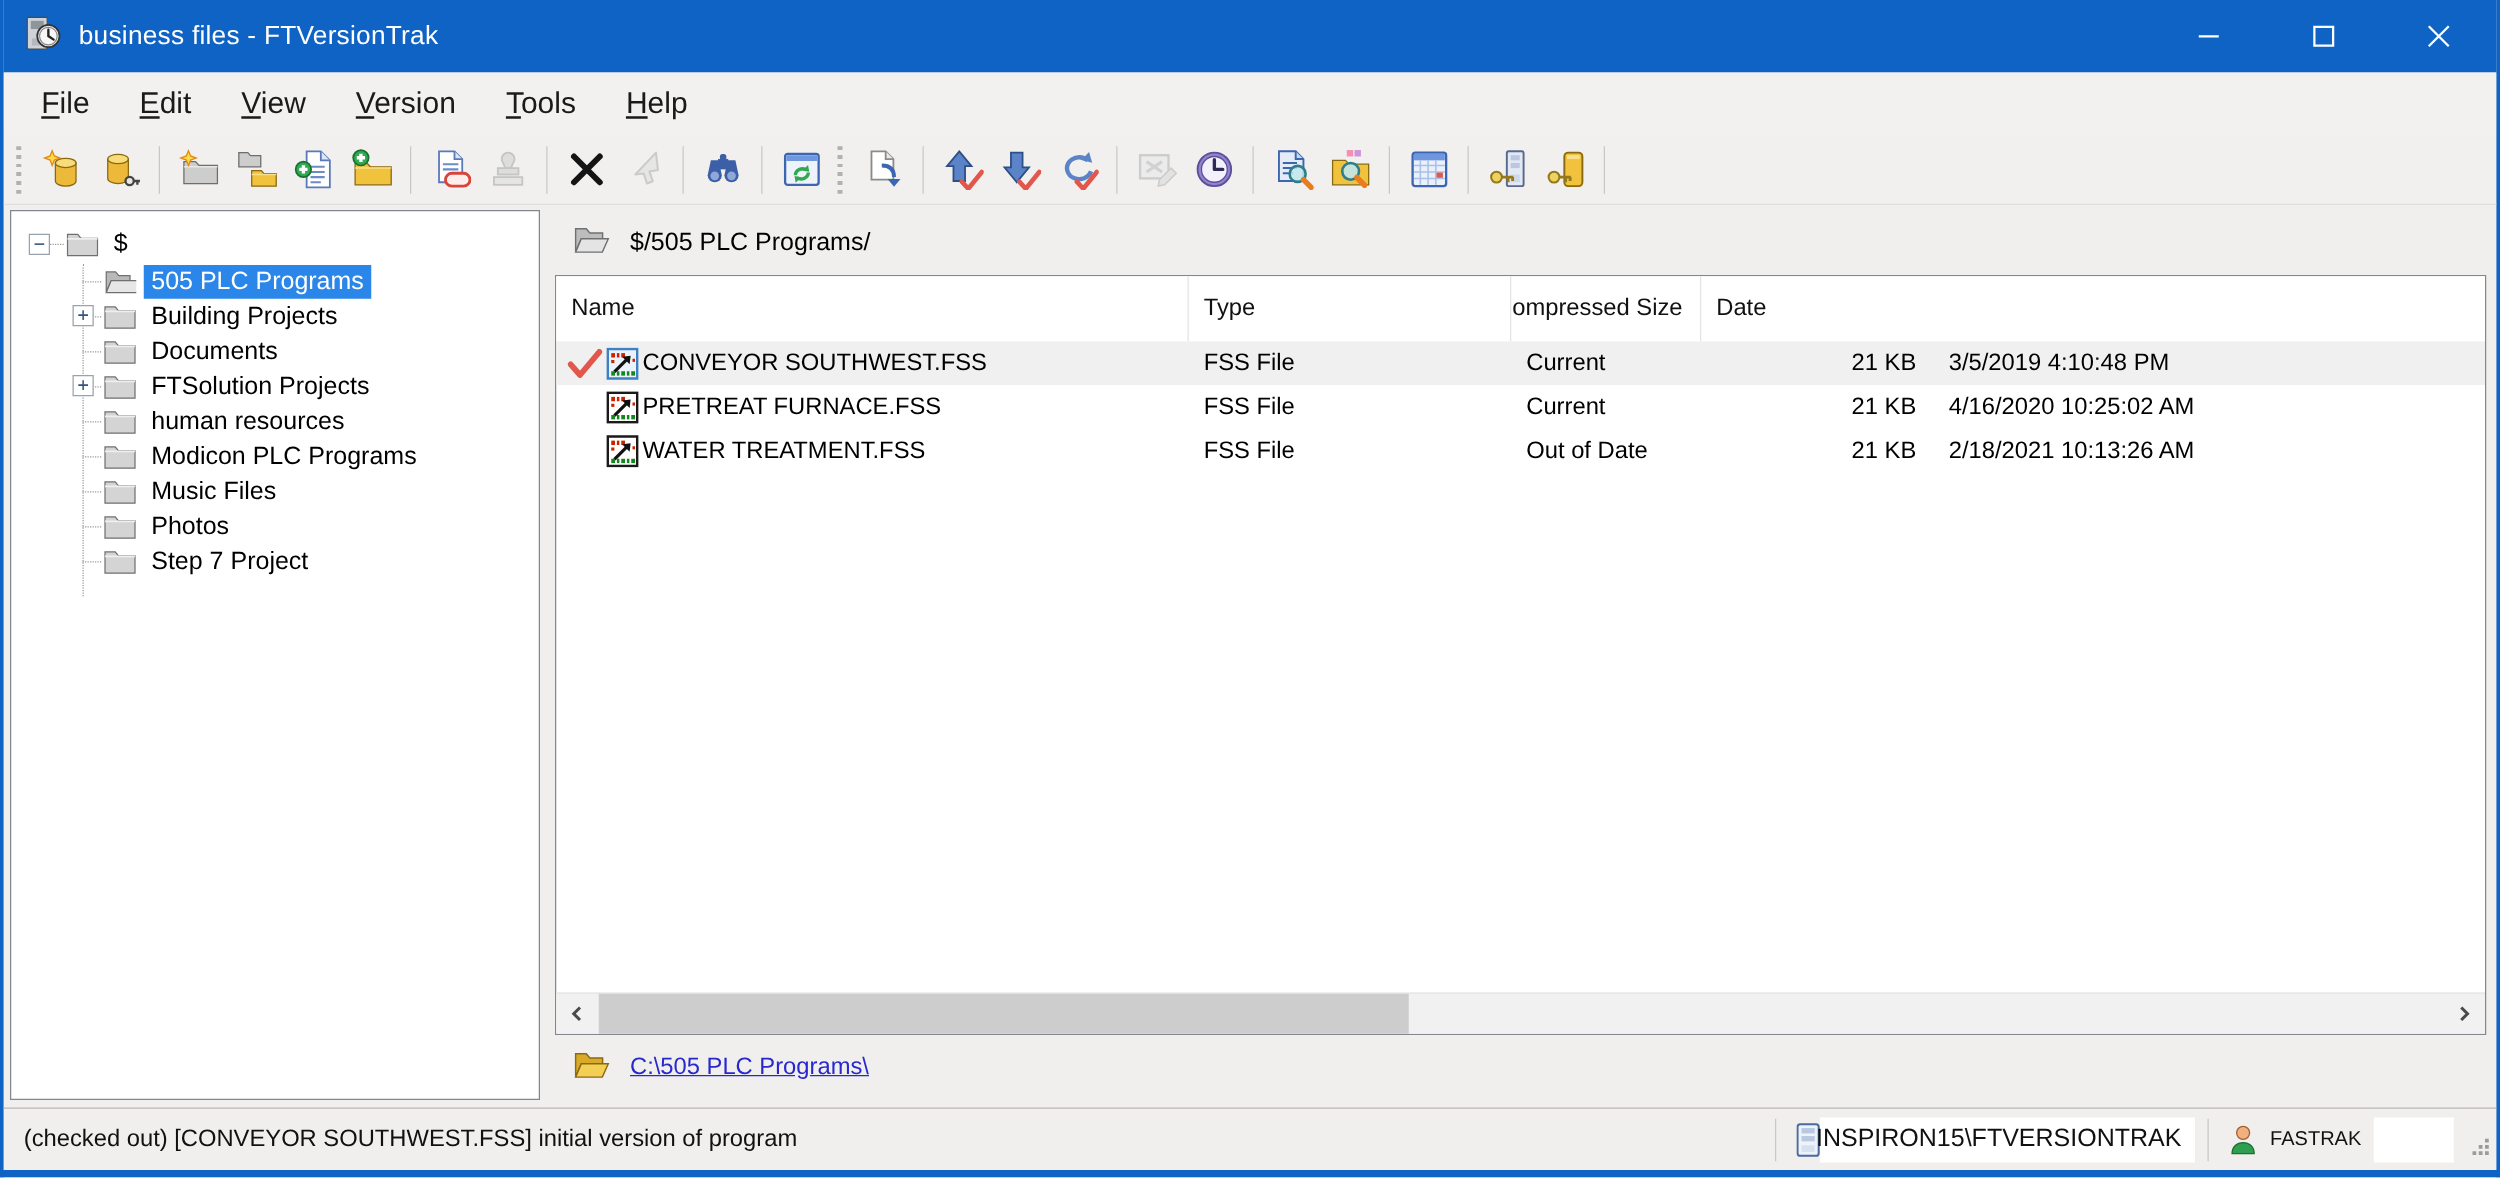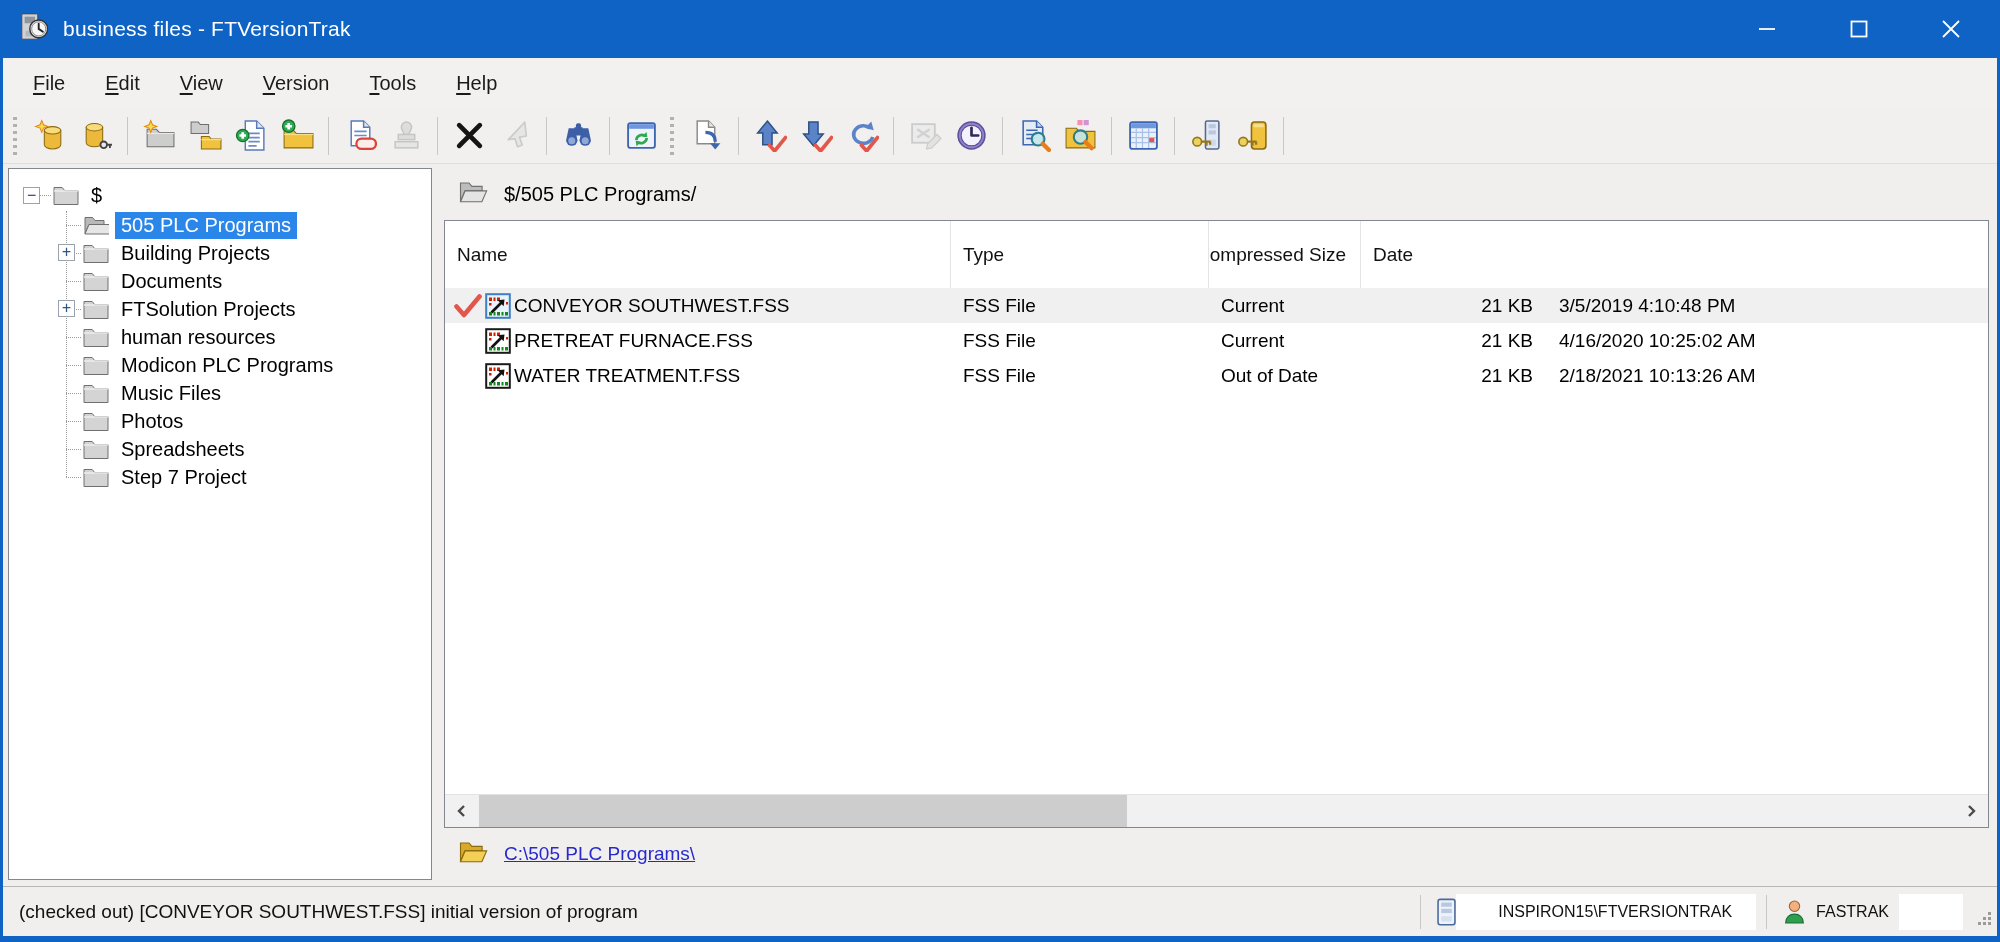--- a/index.html
+++ b/index.html
@@ -6,21 +6,21 @@
   *{box-sizing:border-box}
   html,body{margin:0;padding:0;background:#fff}
   body{width:2000px;height:942px;overflow:hidden;font-family:"Liberation Sans",sans-serif;-webkit-font-smoothing:antialiased}
   .window{width:2000px;height:942px;border-left:3px solid var(--blue);border-right:3px solid var(--blue);border-bottom:6px solid var(--blue);display:flex;flex-direction:column;background:#f0efee}
   
   .titlebar{height:58px;flex:none;background:var(--blue);display:flex;align-items:center;padding-left:16px;gap:14px;color:#fff}
   .title-text{font-size:21px;letter-spacing:.2px}
   .win-btns{margin-left:auto;display:flex;height:100%}
   .win-btn{width:92px;height:100%;display:flex;align-items:center;justify-content:center}
   
-  .menubar{height:50px;flex:none;background:#f2f1f0;display:flex;align-items:center;padding-left:10px;font-size:20px;color:#1a1a1a}
+  .menubar{height:50px;flex:none;background:#f2f1f0;display:flex;align-items:center;padding-left:10px;font-size:24px;color:#1a1a1a}
   .menu-item{padding:8px 20px}
   .menu-item u{text-decoration:underline;text-underline-offset:3px}
   
   .toolbar{height:56px;flex:none;background:#f1f0ef;border-bottom:1px solid #e0deda;display:flex;align-items:center;padding:0 4px}
   .tb-grip{width:4px;height:38px;margin:0 10px 0 6px;background-image:repeating-linear-gradient(#b3b1ae 0 3px,transparent 3px 7px)}
   .tb-sep{width:1px;height:38px;background:#c9c7c4;margin:0 8px}
   .tb-btn{width:46px;height:46px;display:flex;align-items:center;justify-content:center;border-radius:3px}
   .tb-btn.disabled{filter:grayscale(1) opacity(.5)}
   .tb-ic svg{width:33px;height:33px;display:block}
   
@@ -34,21 +34,21 @@
   .tree-label.selected{background:var(--sel);color:#fff}
   .tree-children{position:relative}
   .vline{position:absolute;left:57px;top:0;width:0;border-left:1px dotted #9a9a9a}
   .tree-row{height:28px;display:flex;align-items:center;position:relative;padding-left:72px}
   .tree-row::before{content:"";position:absolute;left:57px;top:50%;width:15px;border-top:1px dotted #9a9a9a}
   .tree-row .expander{position:absolute;left:49px;top:calc(50% - 9px)}
   .rightpanel{flex:1;display:flex;flex-direction:column;min-width:0}
   .pathbar{height:52px;flex:none;display:flex;align-items:center;gap:16px;padding-left:14px;font-size:20px;color:#000}
   
   .tablewrap{flex:1;background:#fff;border:1px solid #828790;display:flex;flex-direction:column;min-height:0}
-  .thead{display:flex;height:67px;flex:none;align-items:stretch;font-size:19px;color:#111;background:#fff}
+  .thead{display:flex;height:52px;flex:none;align-items:stretch;font-size:19px;color:#111;background:#fff}
   .th{display:flex;align-items:center;padding-left:12px;border-right:1px solid #e4e4e4;white-space:nowrap;overflow:hidden}
   .c0{width:506px;flex:none}.c1{width:258px;flex:none}.c2{width:186px;flex:none}
   .c3{width:152px;flex:none;justify-content:flex-end;padding-right:14px;padding-left:0}
   .c4{flex:1;border-right:none}
   .tbody{flex:1;min-height:0;overflow:hidden}
   .trow{display:flex;height:35px;align-items:stretch;font-size:19px;color:#000}
   .trow.hl{background:#f0f0f0}
   .td{display:flex;align-items:center;padding-left:12px;white-space:nowrap;overflow:hidden}
   .td.c0{padding-left:6px}
   .td.c3{justify-content:flex-end;padding-right:14px;padding-left:0}
@@ -61,21 +61,21 @@
   .scroll-track{flex:1;position:relative}
   .scroll-thumb{position:absolute;left:0;top:0;bottom:0;width:648px;background:#cdcdcd}
   
   .linkbar{height:52px;flex:none;display:flex;align-items:center;gap:16px;padding-left:14px;font-size:19px}
   .locallink{color:var(--link);text-decoration:underline;cursor:pointer}
   
   .statusbar{height:50px;flex:none;background:#f0efed;border-top:1px solid #b9b7b4;display:flex;align-items:center;font-size:19px;color:#111;padding-left:16px;position:relative}
   .sb-msg{white-space:nowrap}
   .sb-right{margin-left:auto;display:flex;align-items:center;height:100%;padding-right:34px}
   .sb-sep{width:1px;height:34px;background:#c9c7c4;margin:0 10px}
-  .sb-field{background:#fff;height:36px;display:flex;align-items:center;justify-content:flex-end;padding:0 24px;font-size:16px;white-space:nowrap}
+  .sb-field{background:#fff;height:36px;display:flex;align-items:center;justify-content:flex-end;padding:0 11px;font-size:20px;white-space:nowrap}
   .sb-field.machine{width:300px}
   .sb-field.small{width:64px;margin-left:10px}
   .sb-user-label{margin-left:10px;font-size:16px;white-space:nowrap}
   .sb-icon{display:flex;margin-left:6px}
   .sb-grip{position:absolute;right:5px;bottom:5px}
 </style>
 </head>
 <body>
 
 <div class="window">
@@ -438,29 +438,20 @@
             <span class="tree-label">Music Files</span>
           </div>
           <div class="tree-row">
             <span class="tree-folder">
               <svg width="26" height="22" viewBox="0 0 26 22">
                 <path d="M1 20.5V3.5h8.2l2.6 3.2H25v13.8z" fill="#d4d4d4" stroke="#707070"></path>
                 <path d="M1 7h24" stroke="#efefef" stroke-width="1.4"></path>
               </svg>
             </span>
             <span class="tree-label">Photos</span>
-          </div>
-          <div class="tree-row">
-            <span class="tree-folder">
-              <svg width="26" height="22" viewBox="0 0 26 22">
-                <path d="M1 20.5V3.5h8.2l2.6 3.2H25v13.8z" fill="#d4d4d4" stroke="#707070"></path>
-                <path d="M1 7h24" stroke="#efefef" stroke-width="1.4"></path>
-              </svg>
-            </span>
-            <span class="tree-label">Spreadsheets</span>
           </div>
           <div class="tree-row">
             <span class="tree-folder">
               <svg width="26" height="22" viewBox="0 0 26 22">
                 <path d="M1 20.5V3.5h8.2l2.6 3.2H25v13.8z" fill="#d4d4d4" stroke="#707070"></path>
                 <path d="M1 7h24" stroke="#efefef" stroke-width="1.4"></path>
               </svg>
             </span>
             <span class="tree-label">Step 7 Project</span>
           </div>

